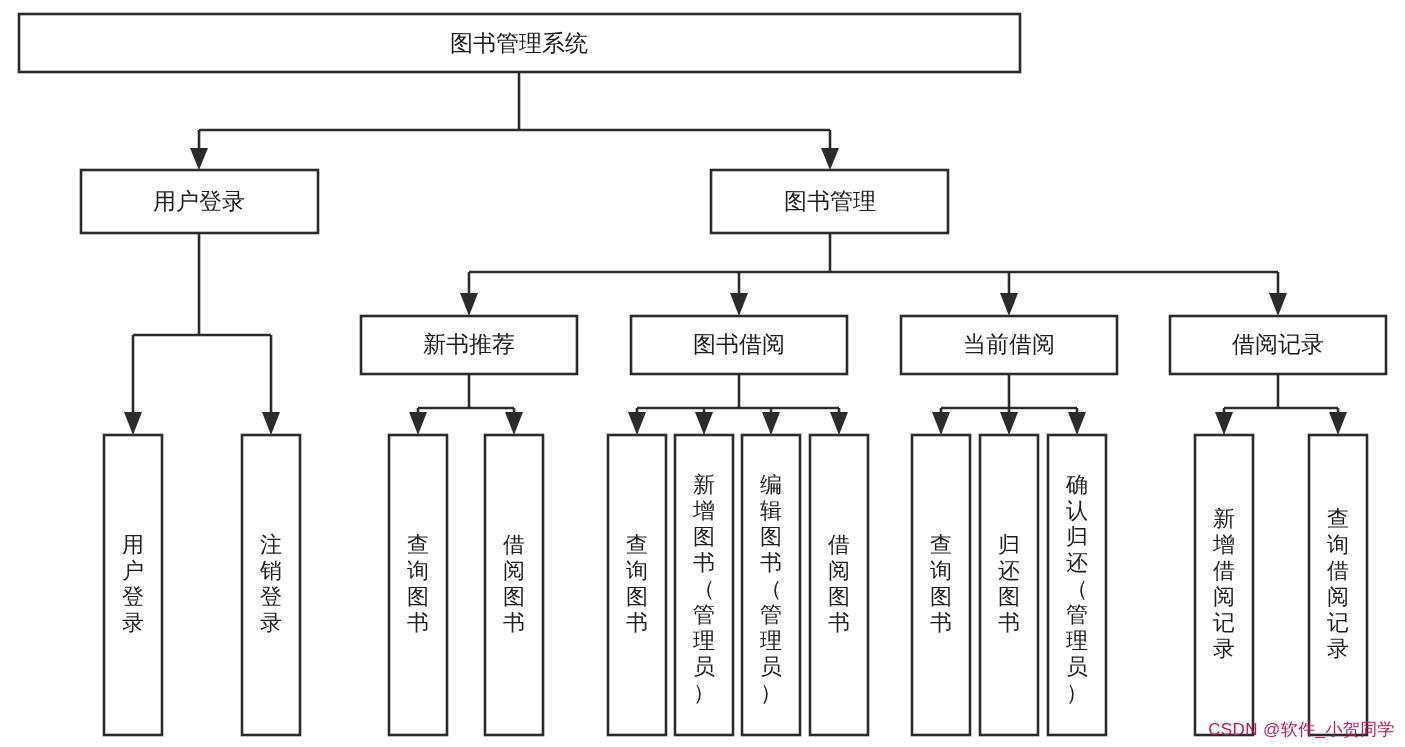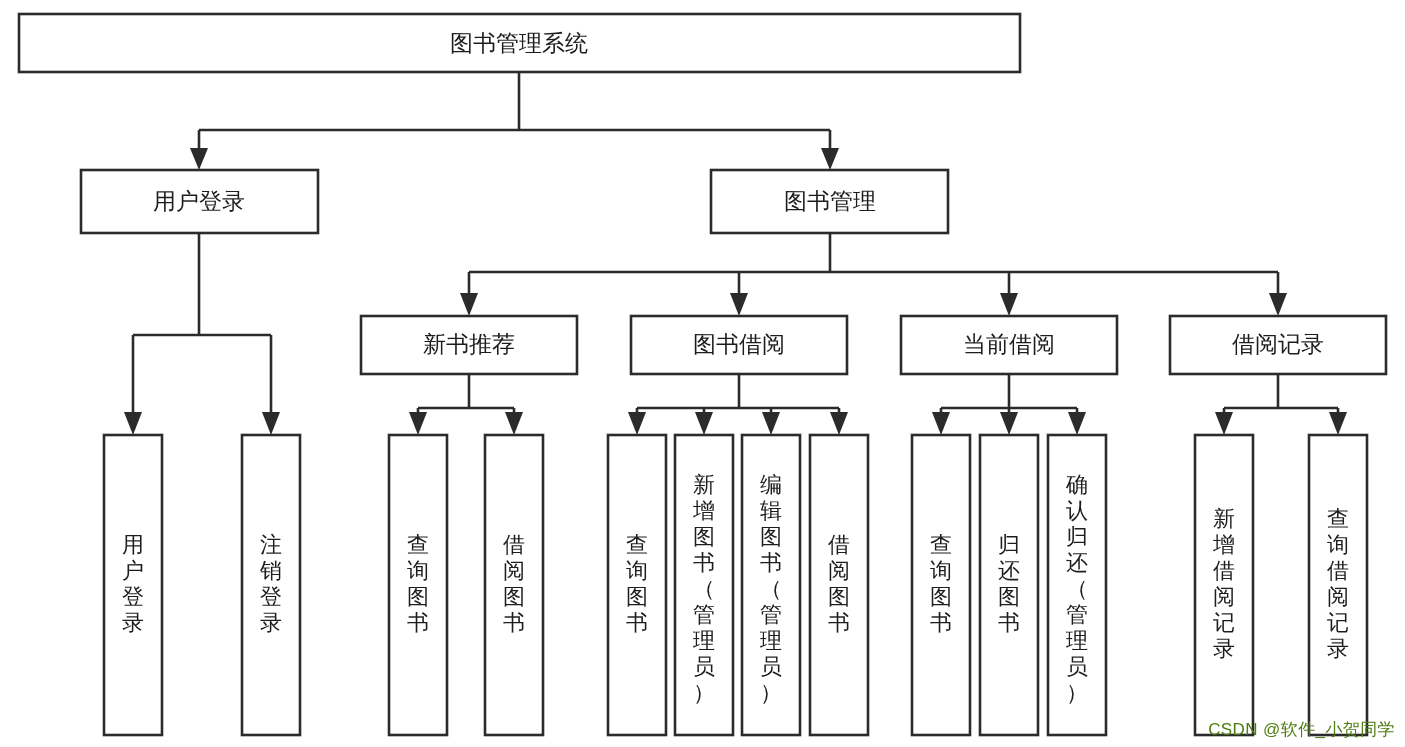--- a/index.html
+++ b/index.html
@@ -50,21 +50,21 @@
     text-anchor: middle;
     dominant-baseline: middle;
   }
   text.node-label.vertical {
     font-size: 22px;
   }
   .watermark {
     position: absolute;
     right: 10px;
     bottom: 6px;
-    color: #4d7c0f;
+    color: #be185d;
     font-size: 17px;
     font-family: "Liberation Sans", "DejaVu Sans", sans-serif;
     letter-spacing: 0.4px;
     white-space: nowrap;
     user-select: none;
   }
 </style>
 </head>
 <body>
 

